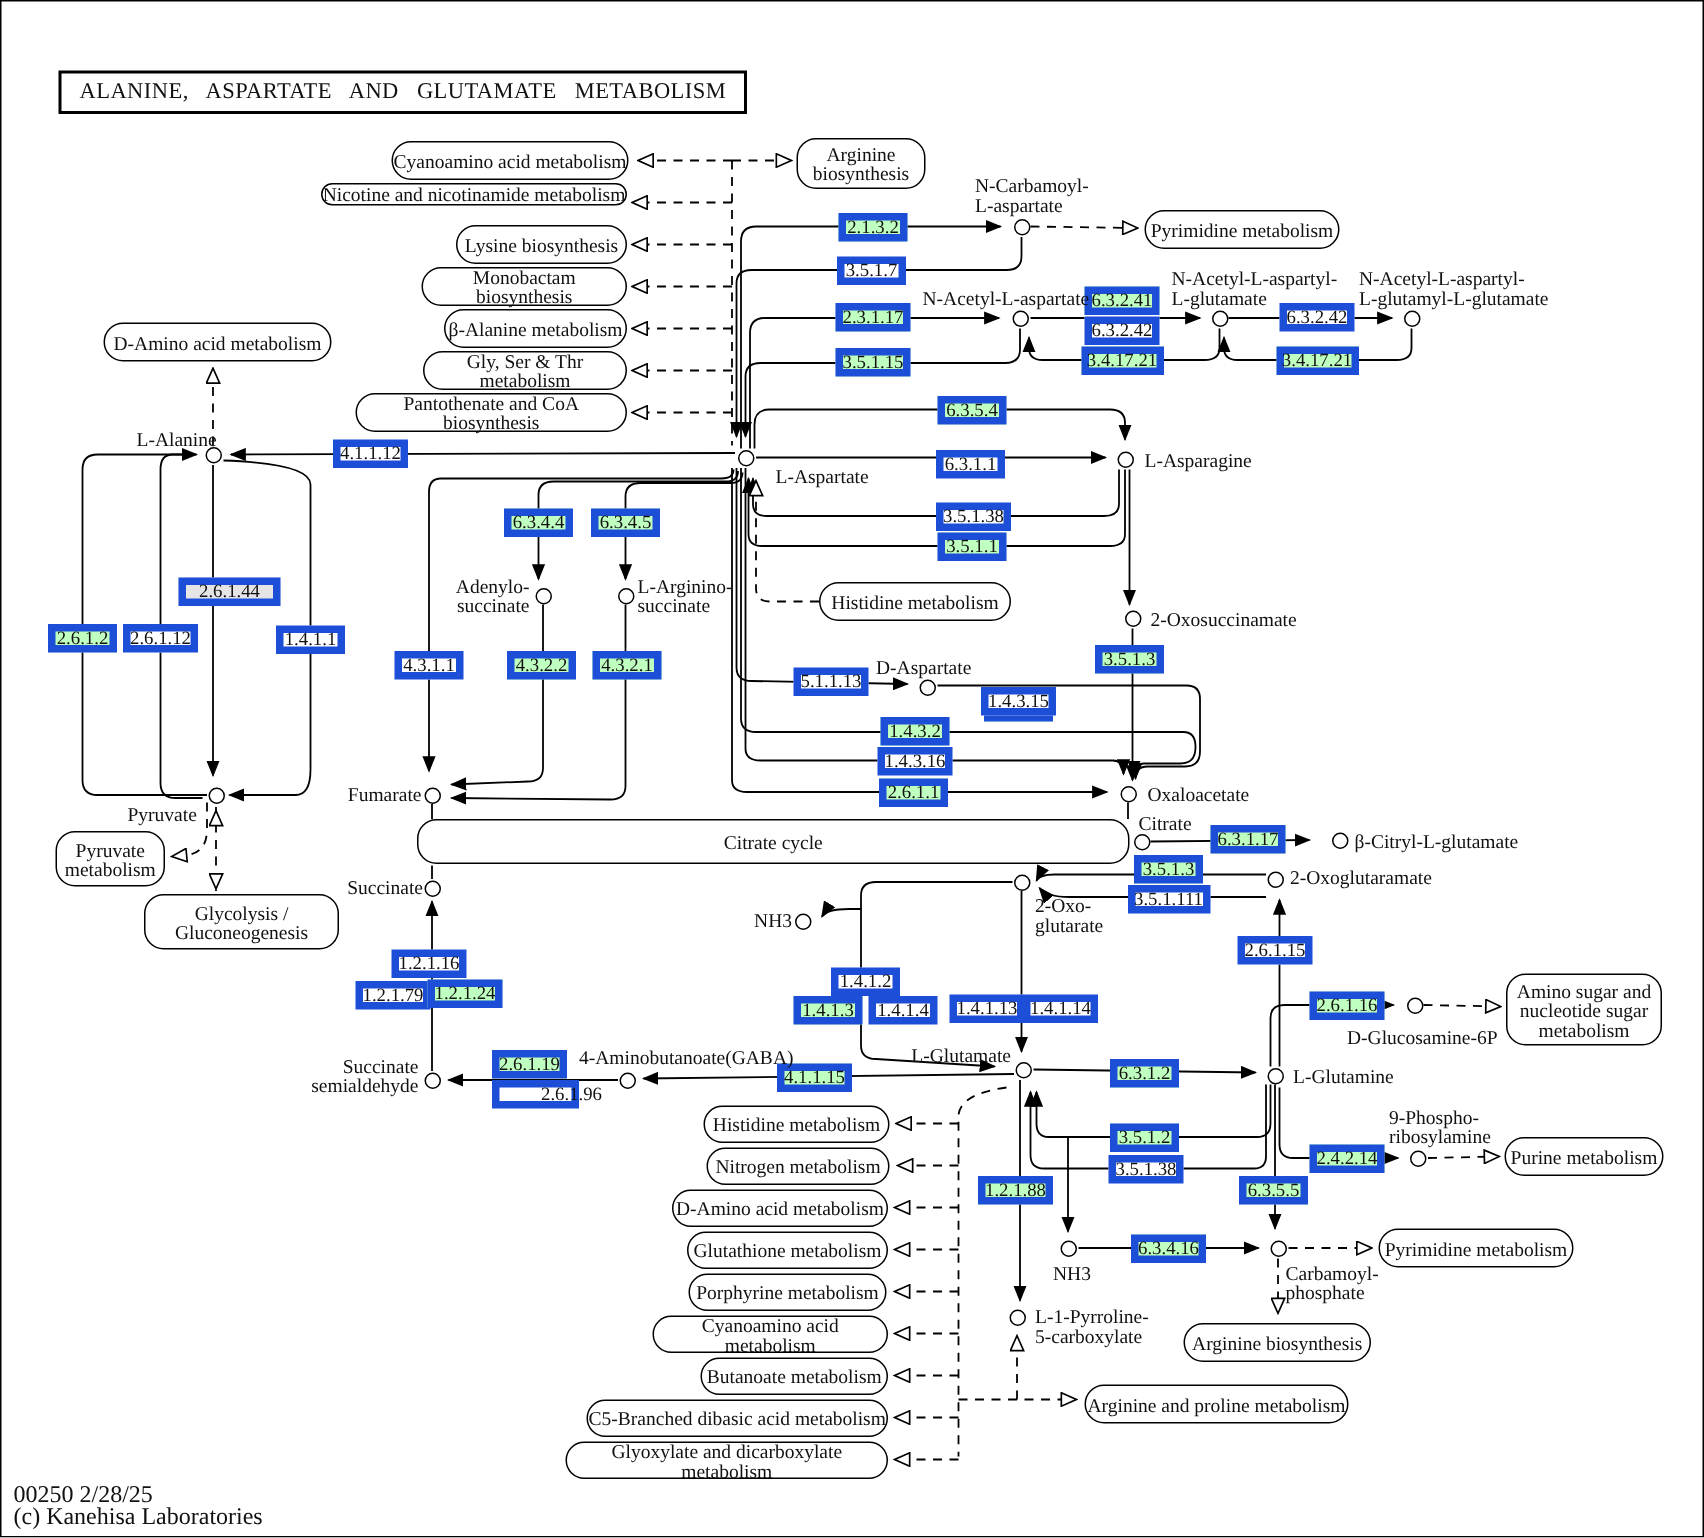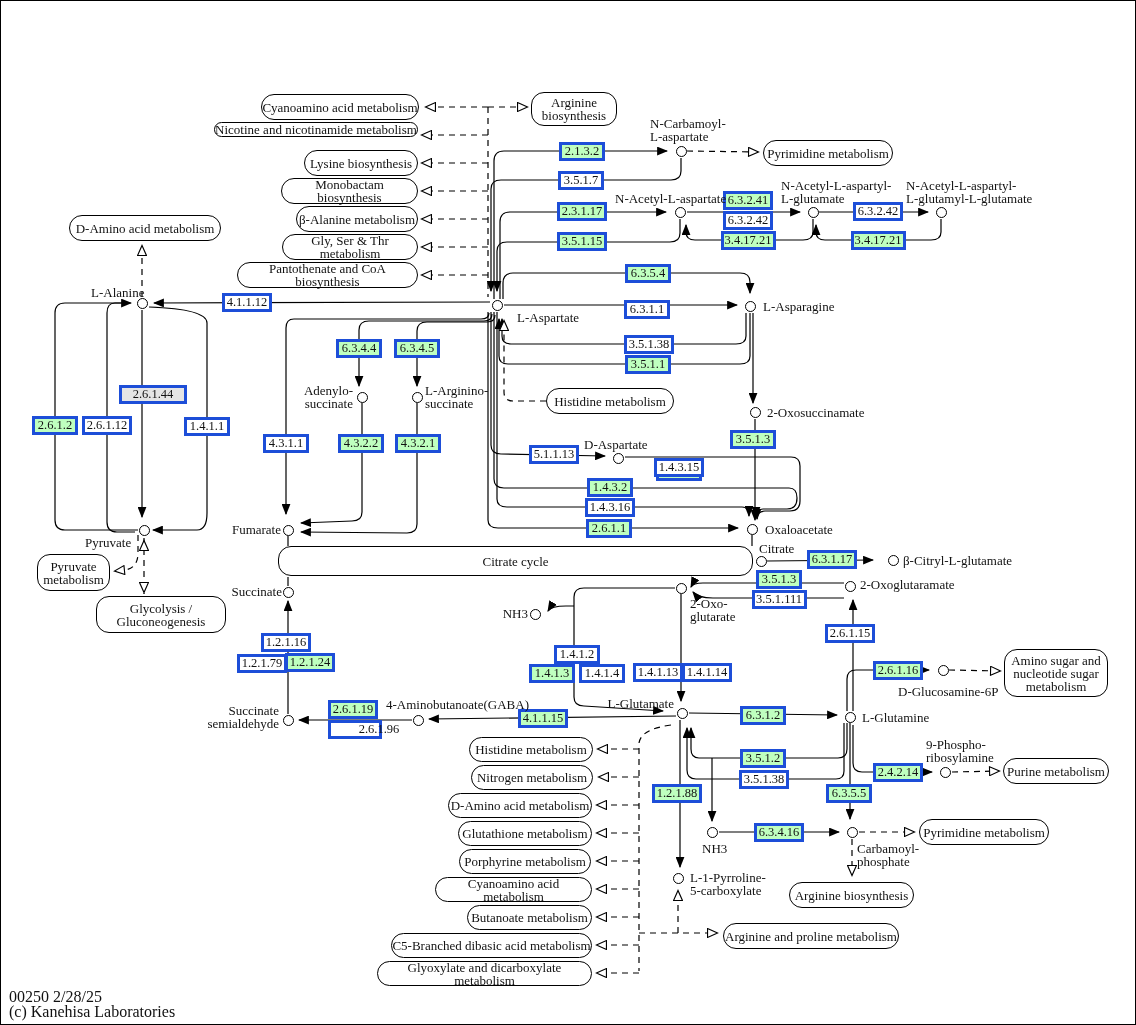--- a/index.html
+++ b/index.html
@@ -2,21 +2,21 @@
 <html><head>
 <meta charset="utf-8">
 <style>
   html,body{margin:0;padding:0;background:#fff;}
   #canvas{position:relative;width:1136px;height:1025px;background:#fff;border:1px solid #000;box-sizing:border-box;overflow:hidden;
           font-family:"Liberation Serif","DejaVu Serif",serif;color:#111;}
   #wire{position:absolute;left:0;top:0;}
   .pbox{position:absolute;box-sizing:border-box;border:1.5px solid #000;border-radius:13px;background:#fff;
         display:flex;align-items:center;justify-content:center;text-align:center;
         font-size:13px;line-height:13px;white-space:pre-line;z-index:4;}
-  .ec{position:absolute;box-sizing:border-box;border:3px solid #1d4ed8;background:#fff;height:19px;
+  .ec{position:absolute;box-sizing:border-box;border:5px solid #1d4ed8;background:#fff;height:19px;
       display:flex;align-items:center;justify-content:center;font-size:12.5px;z-index:5;}
   .node{position:absolute;box-sizing:border-box;width:11px;height:11px;border:1.6px solid #000;border-radius:50%;background:#fff;z-index:6;}
   .clabel{position:absolute;font-size:13px;line-height:13px;white-space:pre;z-index:7;}
   .clabel.right{transform:translateX(-100%);text-align:right;}
   #title-box{position:absolute;left:38px;top:46px;border:2px solid #000;background:#fff;padding:4px 12px;
              font-size:15px;word-spacing:8px;letter-spacing:.3px;z-index:8;}
   .footer-line{position:absolute;left:8px;font-size:16px;line-height:15px;z-index:8;}
 </style>
 </head>
 <body>
@@ -277,15 +277,16 @@
 phosphate</div>
       <div class="node" style="left: 671.5px; top: 871.5px;"></div>
       <div class="clabel" style="left: 689px; top: 870px;">L-1-Pyrroline-
 5-carboxylate</div>
       <div class="node" style="left: 135.5px; top: 296.5px;"></div>
       <div class="clabel" style="left: 90px; top: 285px;">L-Alanine</div>
       <div class="node" style="left: 137.5px; top: 523.5px;"></div>
       <div class="clabel" style="left: 84px; top: 535px;">Pyruvate</div>
     </div>
 
+  <div id="title-box">ALANINE, ASPARTATE AND GLUTAMATE METABOLISM</div>
   <div class="footer-line" style="top:988px">00250 2/28/25</div>
   <div class="footer-line" style="top:1003px">(c) Kanehisa Laboratories</div>
 </div>
 
 </body></html>

